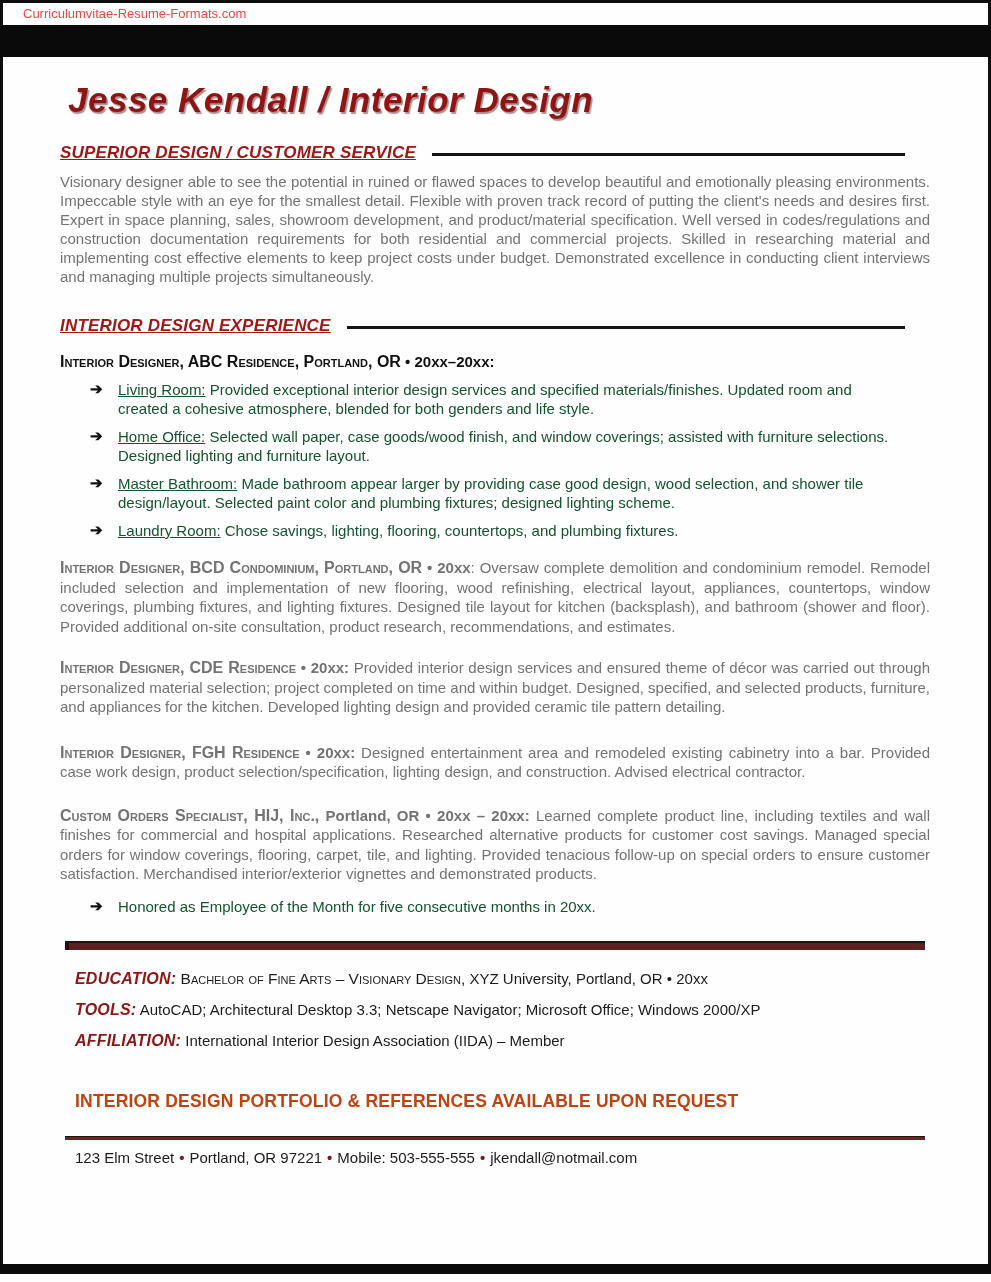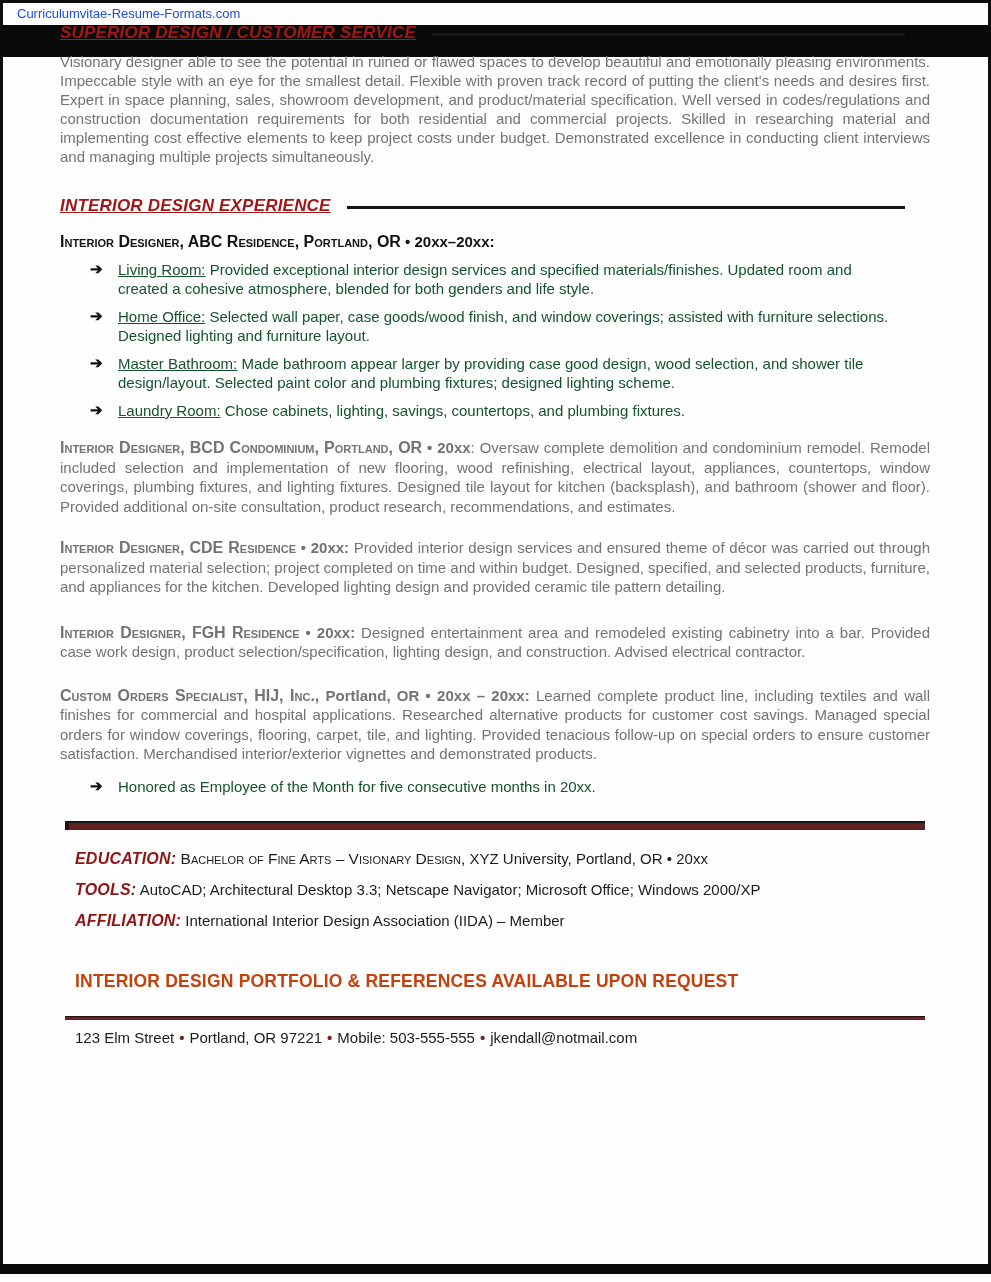--- a/index.html
+++ b/index.html
@@ -7,21 +7,21 @@
   .page {
     position:relative; width:991px; height:1282px; background:#fefefe;
     overflow:hidden; color:#1b1b1b;
   }
   .border-left  { position:absolute; left:0; top:0; width:3px; height:1274px; background:#0d0d0d; }
   .border-right { position:absolute; right:0; top:0; width:3px; height:1274px; background:#0d0d0d; }
   .border-top   { position:absolute; left:0; top:0; width:100%; height:3px; background:#0d0d0d; }
   .top-band     { position:absolute; left:0; top:25px; width:100%; height:32px; background:#0a0a0a; }
   .bottom-band  { position:absolute; left:0; top:1264px; width:100%; height:10px; background:#0a0a0a; }
 
-  .watermark { position:absolute; left:17px; top:6px; font-size:13px; color:#1d4ed8; }
+  .watermark { position:absolute; left:23px; top:6px; font-size:13px; color:#ef4444; }
 
   .content { position:relative; padding:0 61px 0 60px; }
 
   .resume-title {
     margin:80px 0 0 8px; font-size:35px; line-height:40px; font-weight:bold; font-style:italic;
     color:#8f1515; letter-spacing:.5px;
     text-shadow:1.5px 1.5px 1px rgba(70,12,12,.45);
   }
 
   .sec-head-row { display:flex; align-items:center; }
@@ -84,20 +84,21 @@
   <div class="border-top"></div>
   <div class="border-left"></div>
   <div class="border-right"></div>
   <div class="top-band"></div>
   <div class="bottom-band"></div>
 
   <div class="watermark">Curriculumvitae-Resume-Formats.com</div>
 
   <div class="content">
 
+    <h1 class="resume-title">Jesse Kendall / Interior Design</h1>
 
     <div class="sec-head-row summary-head-row">
       <span class="sec-head">SUPERIOR DESIGN / CUSTOMER SERVICE</span>
       <span class="sec-rule"></span>
     </div>
     <p class="para summary-para">Visionary designer able to see the potential in ruined or flawed spaces to develop beautiful and emotionally pleasing environments. Impeccable style with an eye for the smallest detail. Flexible with proven track record of putting the client's needs and desires first. Expert in space planning, sales, showroom development, and product/material specification. Well versed in codes/regulations and construction documentation requirements for both residential and commercial projects. Skilled in researching material and implementing cost effective elements to keep project costs under budget. Demonstrated excellence in conducting client interviews and managing multiple projects simultaneously.</p>
 
     <div class="sec-head-row exp-head-row">
       <span class="sec-head">INTERIOR DESIGN EXPERIENCE</span>
       <span class="sec-rule"></span>
@@ -113,21 +114,21 @@
       <div class="bullet">
         <span class="arrow">➔</span>
         <span class="bullet-body"><span class="bullet-label">Home Office:</span><span> Selected wall paper, case goods/wood finish, and window coverings; assisted with furniture selections. Designed lighting and furniture layout.</span></span>
       </div>
       <div class="bullet">
         <span class="arrow">➔</span>
         <span class="bullet-body"><span class="bullet-label">Master Bathroom:</span><span> Made bathroom appear larger by providing case good design, wood selection, and shower tile design/layout. Selected paint color and plumbing fixtures; designed lighting scheme.</span></span>
       </div>
       <div class="bullet">
         <span class="arrow">➔</span>
-        <span class="bullet-body"><span class="bullet-label">Laundry Room:</span><span> Chose cabinets, lighting, savings, countertops, and plumbing fixtures.</span></span>
+        <span class="bullet-body"><span class="bullet-label">Laundry Room:</span><span> Chose savings, lighting, flooring, countertops, and plumbing fixtures.</span></span>
       </div>
     </div>
 
     <p class="para job-para m-bcd"><span class="job-title"><span class="sc">Interior Designer, BCD Condominium, Portland, OR</span><span> • 20xx</span></span><span>: Oversaw complete demolition and condominium remodel. Remodel included selection and implementation of new flooring, wood refinishing, electrical layout, appliances, countertops, window coverings, plumbing fixtures, and lighting fixtures. Designed tile layout for kitchen (backsplash), and bathroom (shower and floor). Provided additional on-site consultation, product research, recommendations, and estimates.</span></p>
 
     <p class="para job-para m-cde"><span class="job-title"><span class="sc">Interior Designer, CDE Residence</span><span> • 20xx:</span></span><span> Provided interior design services and ensured theme of décor was carried out through personalized material selection; project completed on time and within budget. Designed, specified, and selected products, furniture, and appliances for the kitchen. Developed lighting design and provided ceramic tile pattern detailing.</span></p>
 
     <p class="para job-para m-fgh"><span class="job-title"><span class="sc">Interior Designer, FGH Residence</span><span> • 20xx:</span></span><span> Designed entertainment area and remodeled existing cabinetry into a bar. Provided case work design, product selection/specification, lighting design, and construction. Advised electrical contractor.</span></p>
 
     <p class="para job-para m-hij"><span class="job-title"><span class="sc">Custom Orders Specialist, HIJ, Inc.,</span><span> Portland, OR • 20xx – 20xx:</span></span><span> Learned complete product line, including textiles and wall finishes for commercial and hospital applications. Researched alternative products for customer cost savings. Managed special orders for window coverings, flooring, carpet, tile, and lighting. Provided tenacious follow-up on special orders to ensure customer satisfaction. Merchandised interior/exterior vignettes and demonstrated products.</span></p>

